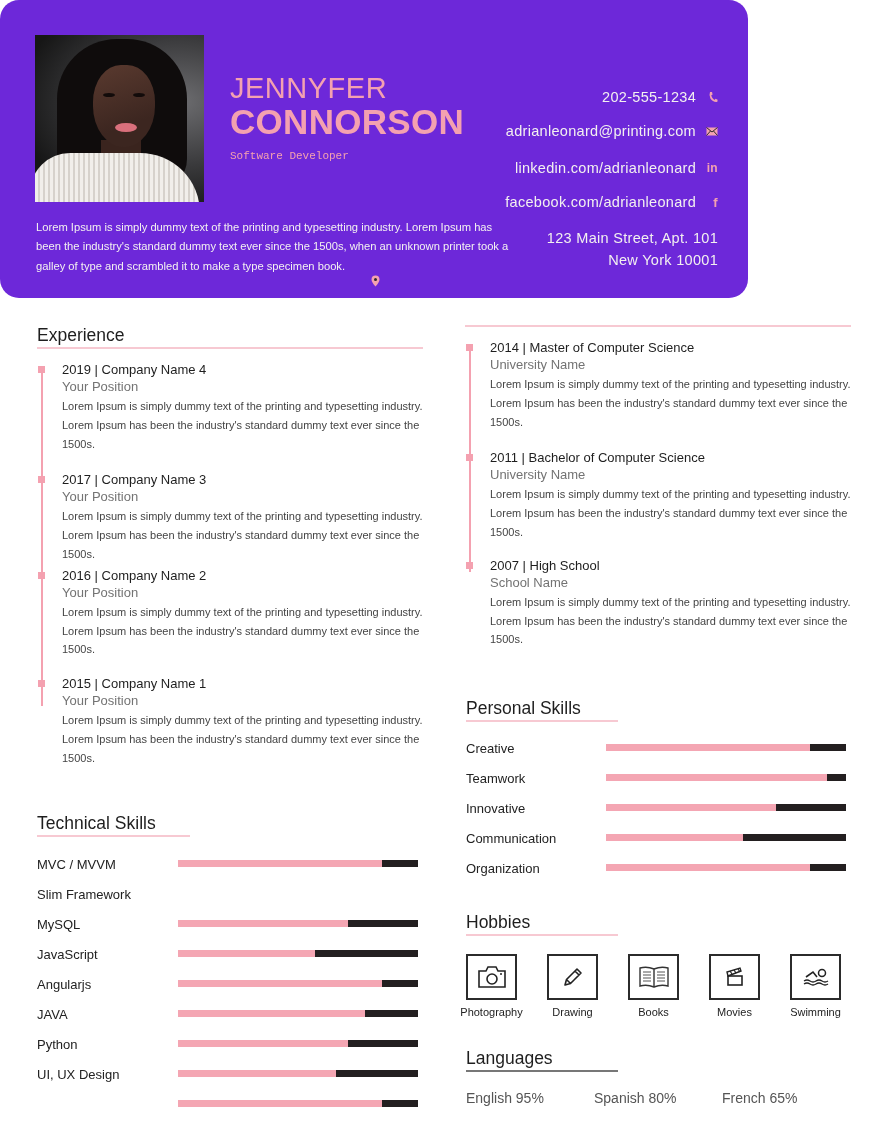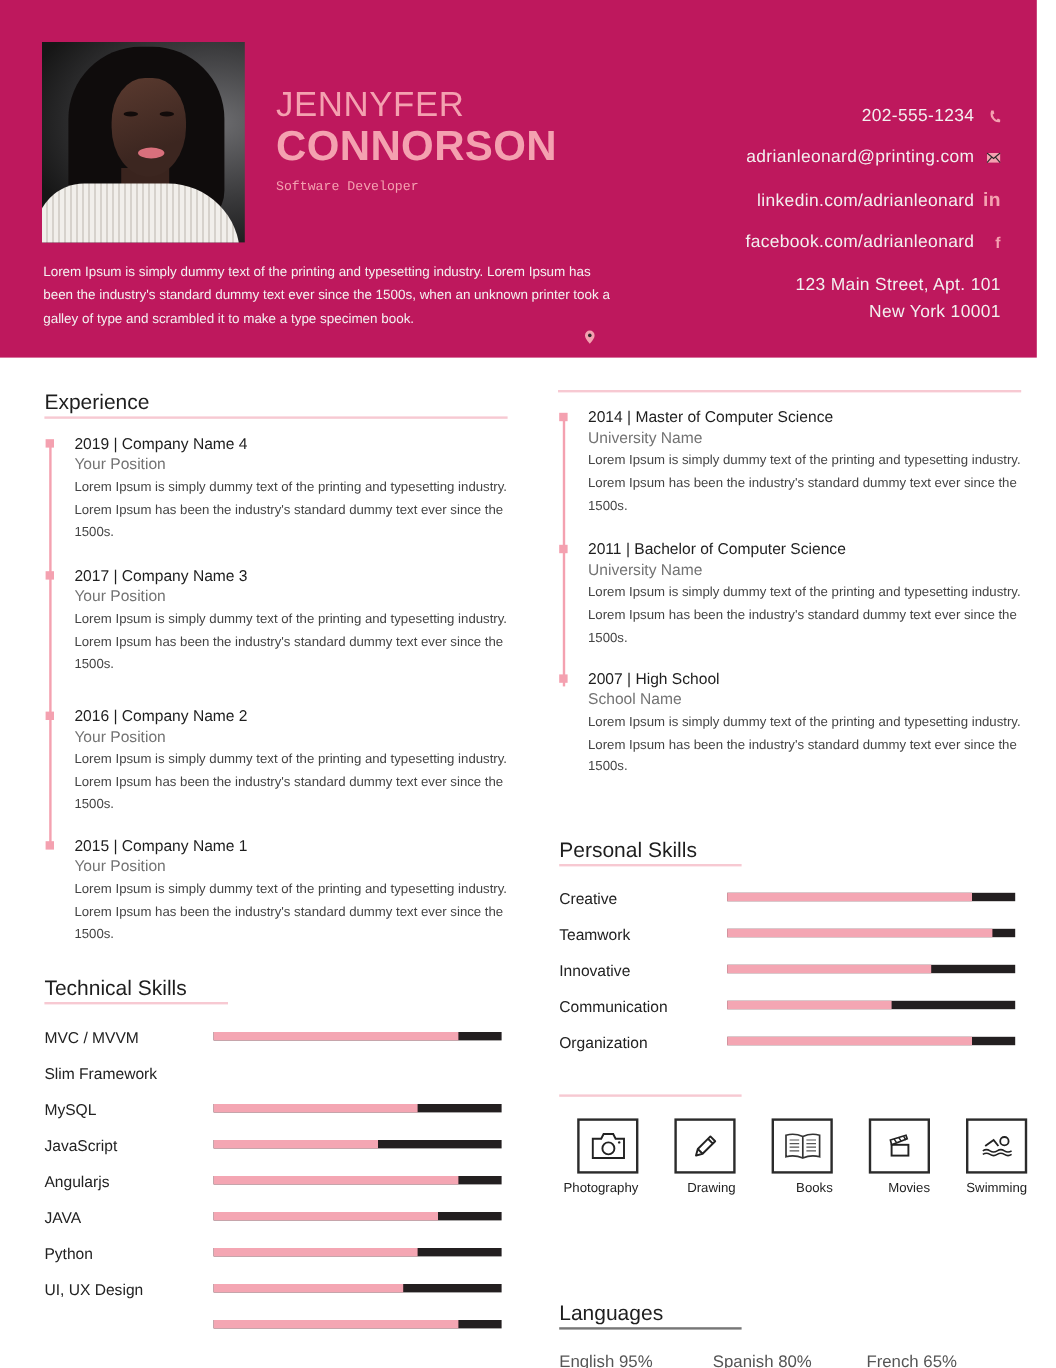--- a/index.html
+++ b/index.html
@@ -1,20 +1,20 @@
 <!DOCTYPE html>
 <html><head>
   <meta charset="utf-8">
   <style>
     * { box-sizing: border-box; margin: 0; padding: 0; }
     html, body { width: 880px; height: 1140px; background: #ffffff; overflow: hidden; }
     body { font-family: "Liberation Sans", "DejaVu Sans", sans-serif; color: #222; position: relative; }
 
     
-    .header { position: absolute; left: 0; top: 0; width: 864px; height: 298px; background: #be185d; }
+    .header { position: absolute; left: 0; top: 0; width: 748px; height: 298px; background: #6d28d9; border-radius: 19px; }
     .photo { position: absolute; left: 35px; top: 35px; width: 169px; height: 167px; overflow: hidden;
       background: radial-gradient(ellipse at 85% 40%, #6d6d70 0%, #3a3a3c 45%, #161616 80%); }
     .photo .hair { position: absolute; left: 22px; top: 4px; width: 130px; height: 150px; border-radius: 60px 60px 30px 30px; background: #0f0c0c; }
     .photo .face { position: absolute; left: 58px; top: 30px; width: 62px; height: 82px; border-radius: 45% 45% 50% 50%; background: linear-gradient(160deg, #5a3a2f 0%, #3c2620 70%); }
     .photo .eye { position: absolute; top: 58px; width: 12px; height: 4px; border-radius: 50%; background: #120b0a; }
     .photo .lips { position: absolute; left: 80px; top: 88px; width: 22px; height: 9px; border-radius: 50%; background: #d9707c; }
     .photo .neck { position: absolute; left: 66px; top: 105px; width: 40px; height: 30px; background: #3a241e; }
     .photo .sweater { position: absolute; left: -5px; top: 118px; width: 170px; height: 70px; border-radius: 40px 60px 0 0;
       background: repeating-linear-gradient(90deg, #f1efeb 0 3px, #d6d2cc 3px 5px); }
 
@@ -48,21 +48,21 @@
     .tl-sub { font-size: 13px; color: #737373; line-height: 17px; }
     .tl-desc { font-size: 11px; color: #444; line-height: 18.8px; margin-top: 2px; width: 362px; }
 
     .skills { margin-top: 14px; }
     .skill-row { display: flex; align-items: center; height: 30px; }
     .skill-label { font-size: 13px; color: #222; }
     .bar { position: absolute; height: 7px; background: #231f20; }
     .bar .fill { height: 100%; background: #f4a6b3; }
 
     .hobbies { display: flex; margin-top: 18px; }
-    .hobby { width: 81px; display: flex; flex-direction: column; align-items: flex-end; }
+    .hobby { width: 81px; display: flex; flex-direction: column; align-items: center; }
     .hobby .box { width: 51px; height: 46px; border: 2px solid #2b2b2b; display: flex; align-items: center; justify-content: center; background: #fff; }
     .hobby .hlabel { font-size: 11px; color: #222; margin-top: 6px; }
 
     .langs { display: flex; margin-top: 18px; }
     .lang { font-size: 14px; color: #555; width: 128px; }
   </style>
 </head>
 <body>
 
 <div class="header">
@@ -97,21 +97,21 @@
       <span class="ctext">adrianleonard@printing.com</span>
       <span class="cicon">
         <svg width="12" height="9" viewBox="0 0 12 9">
             <rect x="0.5" y="0.5" width="11" height="8" fill="#f4a1b0"></rect>
             <path d="M0.5 0.5 L6 5 L11.5 0.5 M0.5 8.5 L4.5 4 M11.5 8.5 L7.5 4" stroke="#2e2a2b" stroke-width="1" fill="none"></path>
           </svg>
       </span>
     </div>
     <div class="contact-row" style="margin-top:15px;">
       <span class="ctext">linkedin.com/adrianleonard</span>
-      <span class="cicon" style="font-family:'Liberation Sans',sans-serif;font-size:16px;">in</span>
+      <span class="cicon" style="font-family:'Liberation Sans',sans-serif;font-size:12px;">in</span>
     </div>
     <div class="contact-row" style="margin-top:12px;">
       <span class="ctext">facebook.com/adrianleonard</span>
       <span class="cicon" style="font-size:13px;">f</span>
     </div>
     <div class="contact-addr" style="margin-top:14px;">
       <div class="lines">
         <div>123 Main Street, Apt. 101</div>
         <div>New York 10001</div>
       </div>
@@ -138,21 +138,21 @@
         <div class="tl-head">2019 | Company Name 4</div>
         <div class="tl-sub">Your Position</div>
         <div class="tl-desc">Lorem Ipsum is simply dummy text of the printing and typesetting industry. Lorem Ipsum has been the industry's standard dummy text ever since the 1500s.</div>
       </div>
       <div class="tl-item" style="margin-top:19px;">
         <div class="dot"></div>
         <div class="tl-head">2017 | Company Name 3</div>
         <div class="tl-sub">Your Position</div>
         <div class="tl-desc">Lorem Ipsum is simply dummy text of the printing and typesetting industry. Lorem Ipsum has been the industry's standard dummy text ever since the 1500s.</div>
       </div>
-      <div class="tl-item" style="margin-top:25px;">
+      <div class="tl-item" style="margin-top:4px;">
         <div class="dot"></div>
         <div class="tl-head">2016 | Company Name 2</div>
         <div class="tl-sub">Your Position</div>
         <div class="tl-desc">Lorem Ipsum is simply dummy text of the printing and typesetting industry. Lorem Ipsum has been the industry's standard dummy text ever since the 1500s.</div>
       </div>
       <div class="tl-item" style="margin-top:17px;">
         <div class="dot"></div>
         <div class="tl-head">2015 | Company Name 1</div>
         <div class="tl-sub">Your Position</div>
         <div class="tl-desc">Lorem Ipsum is simply dummy text of the printing and typesetting industry. Lorem Ipsum has been the industry's standard dummy text ever since the 1500s.</div>
@@ -275,20 +275,21 @@
     <div class="skill-row">
         <span class="skill-label">Organization</span>
         <div class="bar" style="left:140px;top:101px;width:240px;">
           <div class="fill" style="width: 57%;"></div>
         </div>
       </div>
   </div>
 </div>
 
 <div style="position:absolute;left:466px;top:911px;width:400px;">
+  <div class="section-title">Hobbies</div>
   <div class="rule" style="width:152px;margin-top:1px;"></div>
   <div class="hobbies" style="margin-left:-15px;">
     <div class="hobby">
       <div class="box">
         <svg width="30" height="24" viewBox="0 0 30 24">
             <path d="M2 6 H9 L11 2 H19 L21 6 H28 V22 H2 Z" fill="none" stroke="#222" stroke-width="1.6"></path>
             <circle cx="15" cy="14" r="5" fill="none" stroke="#222" stroke-width="1.6"></circle>
             <circle cx="24" cy="9" r="1" fill="#222"></circle>
           </svg>
       </div>
@@ -327,21 +328,21 @@
             <circle cx="21" cy="7" r="3.5" fill="none" stroke="#222" stroke-width="1.5"></circle>
             <path d="M5 11 L12 6 L16 11" fill="none" stroke="#222" stroke-width="1.6"></path>
             <path d="M3 15 Q6 13 9 15 T15 15 T21 15 T27 15 M3 18 Q6 16 9 18 T15 18 T21 18 T27 18" fill="none" stroke="#222" stroke-width="1.3"></path>
           </svg>
       </div>
       <div class="hlabel">Swimming</div>
     </div>
   </div>
 </div>
 
-<div style="position:absolute;left:466px;top:1083px;width:400px;">
+<div style="position:absolute;left:466px;top:1047px;width:400px;">
   <div class="section-title">Languages</div>
   <div style="width:152px;height:1.5px;background:#777;margin-top:1px;"></div>
   <div class="langs">
     <div class="lang">English 95%</div>
     <div class="lang">Spanish 80%</div>
     <div class="lang">French 65%</div>
   </div>
 </div>
 
 </body></html>

